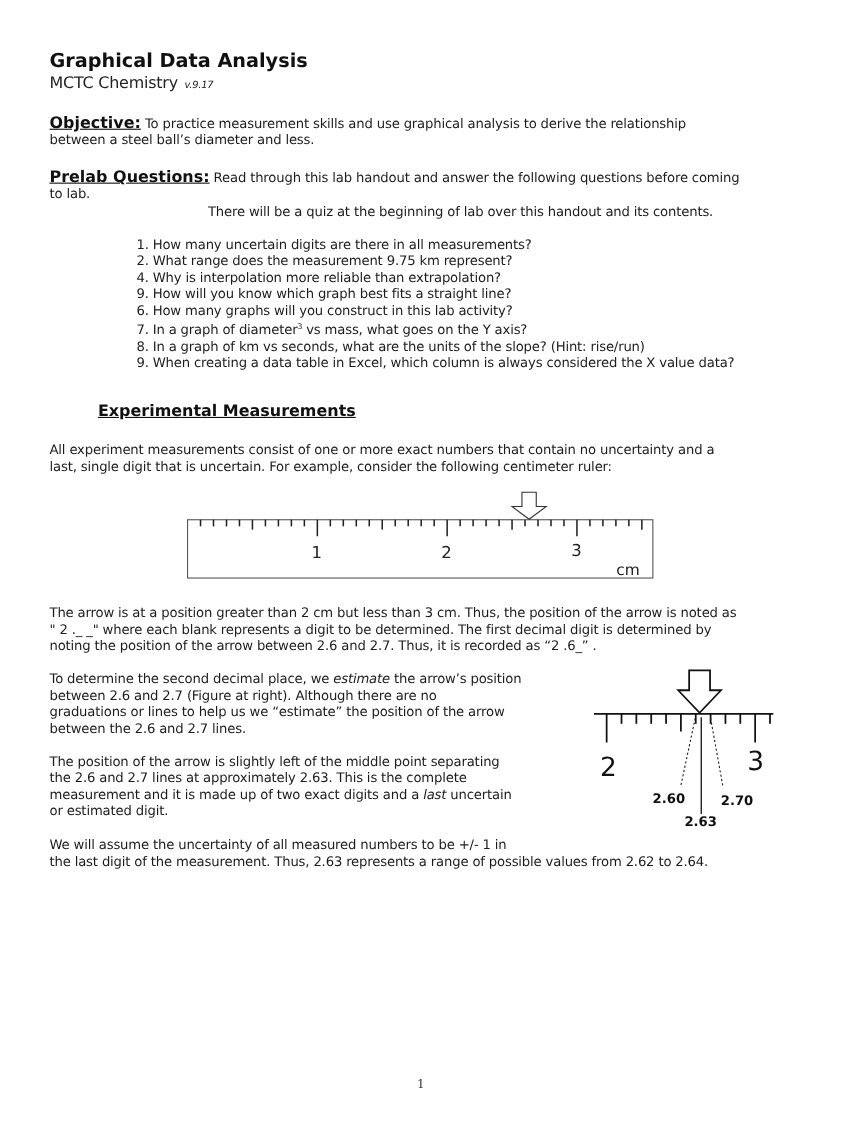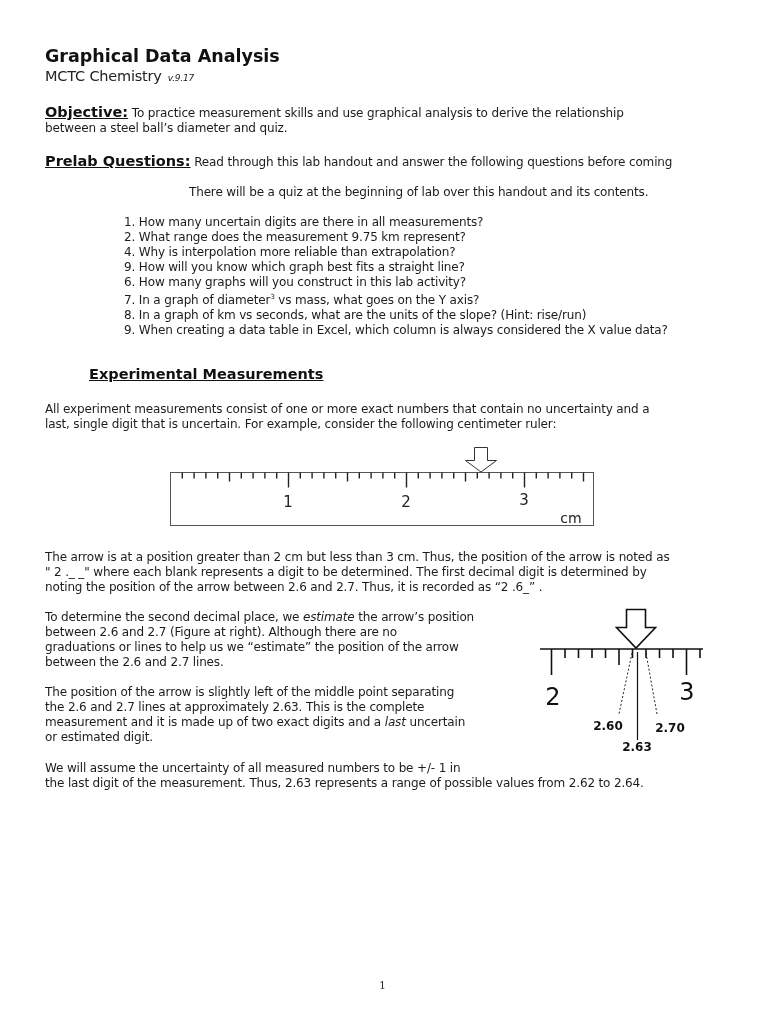--- a/index.html
+++ b/index.html
@@ -20,25 +20,26 @@
   svg text { font-family: "DejaVu Sans", sans-serif; }
 </style>
 </head>
 <body>
 
 <div class="abs title">Graphical Data Analysis</div>
 <div class="abs subtitle"><span>MCTC Chemistry</span><span class="ver">v.9.17</span></div>
 
 <div class="abs para" style="top:105px; width:700px;">
   <div class="nowrap"><span class="heading-inline">Objective:</span><span> To practice measurement skills and use graphical analysis to derive the relationship</span></div>
-  <div class="nowrap">between a steel ball’s diameter and quiz.</div>
+  <div class="nowrap">between a steel ball’s diameter and less.</div>
 </div>
 
 <div class="abs para" style="top:154px; width:700px;">
   <div class="nowrap"><span class="heading-inline">Prelab Questions:</span><span>  Read through this lab handout and answer the following questions before coming</span></div>
+  <div class="nowrap">to lab.</div>
 </div>
 <div class="abs quiz">There will be a quiz at the beginning of lab over this handout and its contents.</div>
 
 <ul class="abs qlist">
   <li>1. How many uncertain digits are there in all measurements?</li>
   <li>2. What range does the measurement 9.75 km represent?</li>
   <li>4. Why is interpolation more reliable than extrapolation?</li>
   <li>9. How will you know which graph best fits a straight line?</li>
   <li>6. How many graphs will you construct in this lab activity?</li>
   <li><span>7. In a graph of diameter</span><sup style="font-size:7px;">3</sup><span> vs mass, what goes on the Y axis?</span></li>

